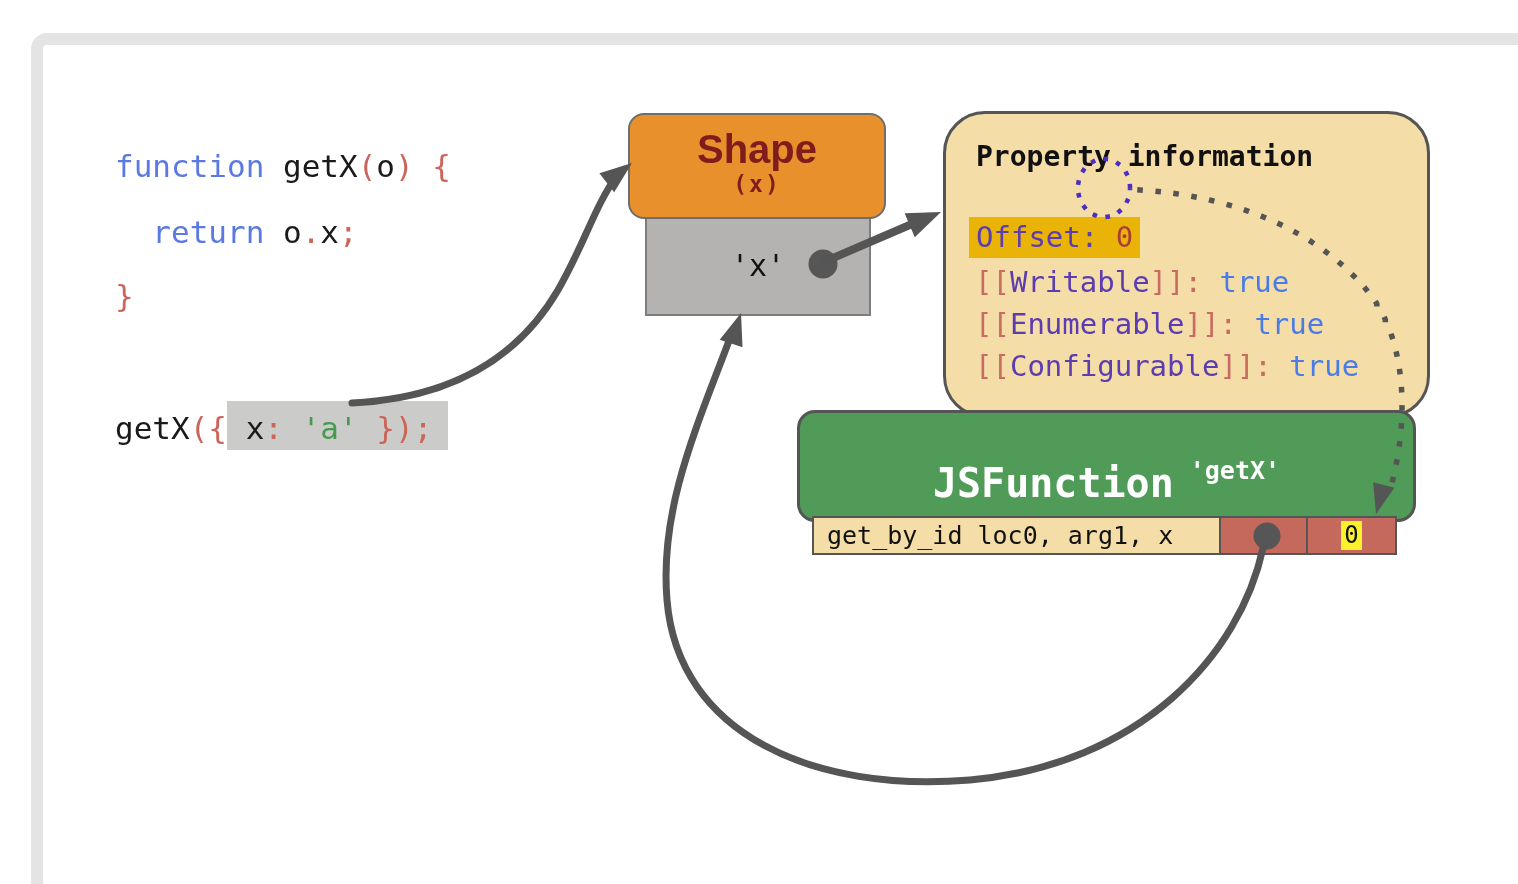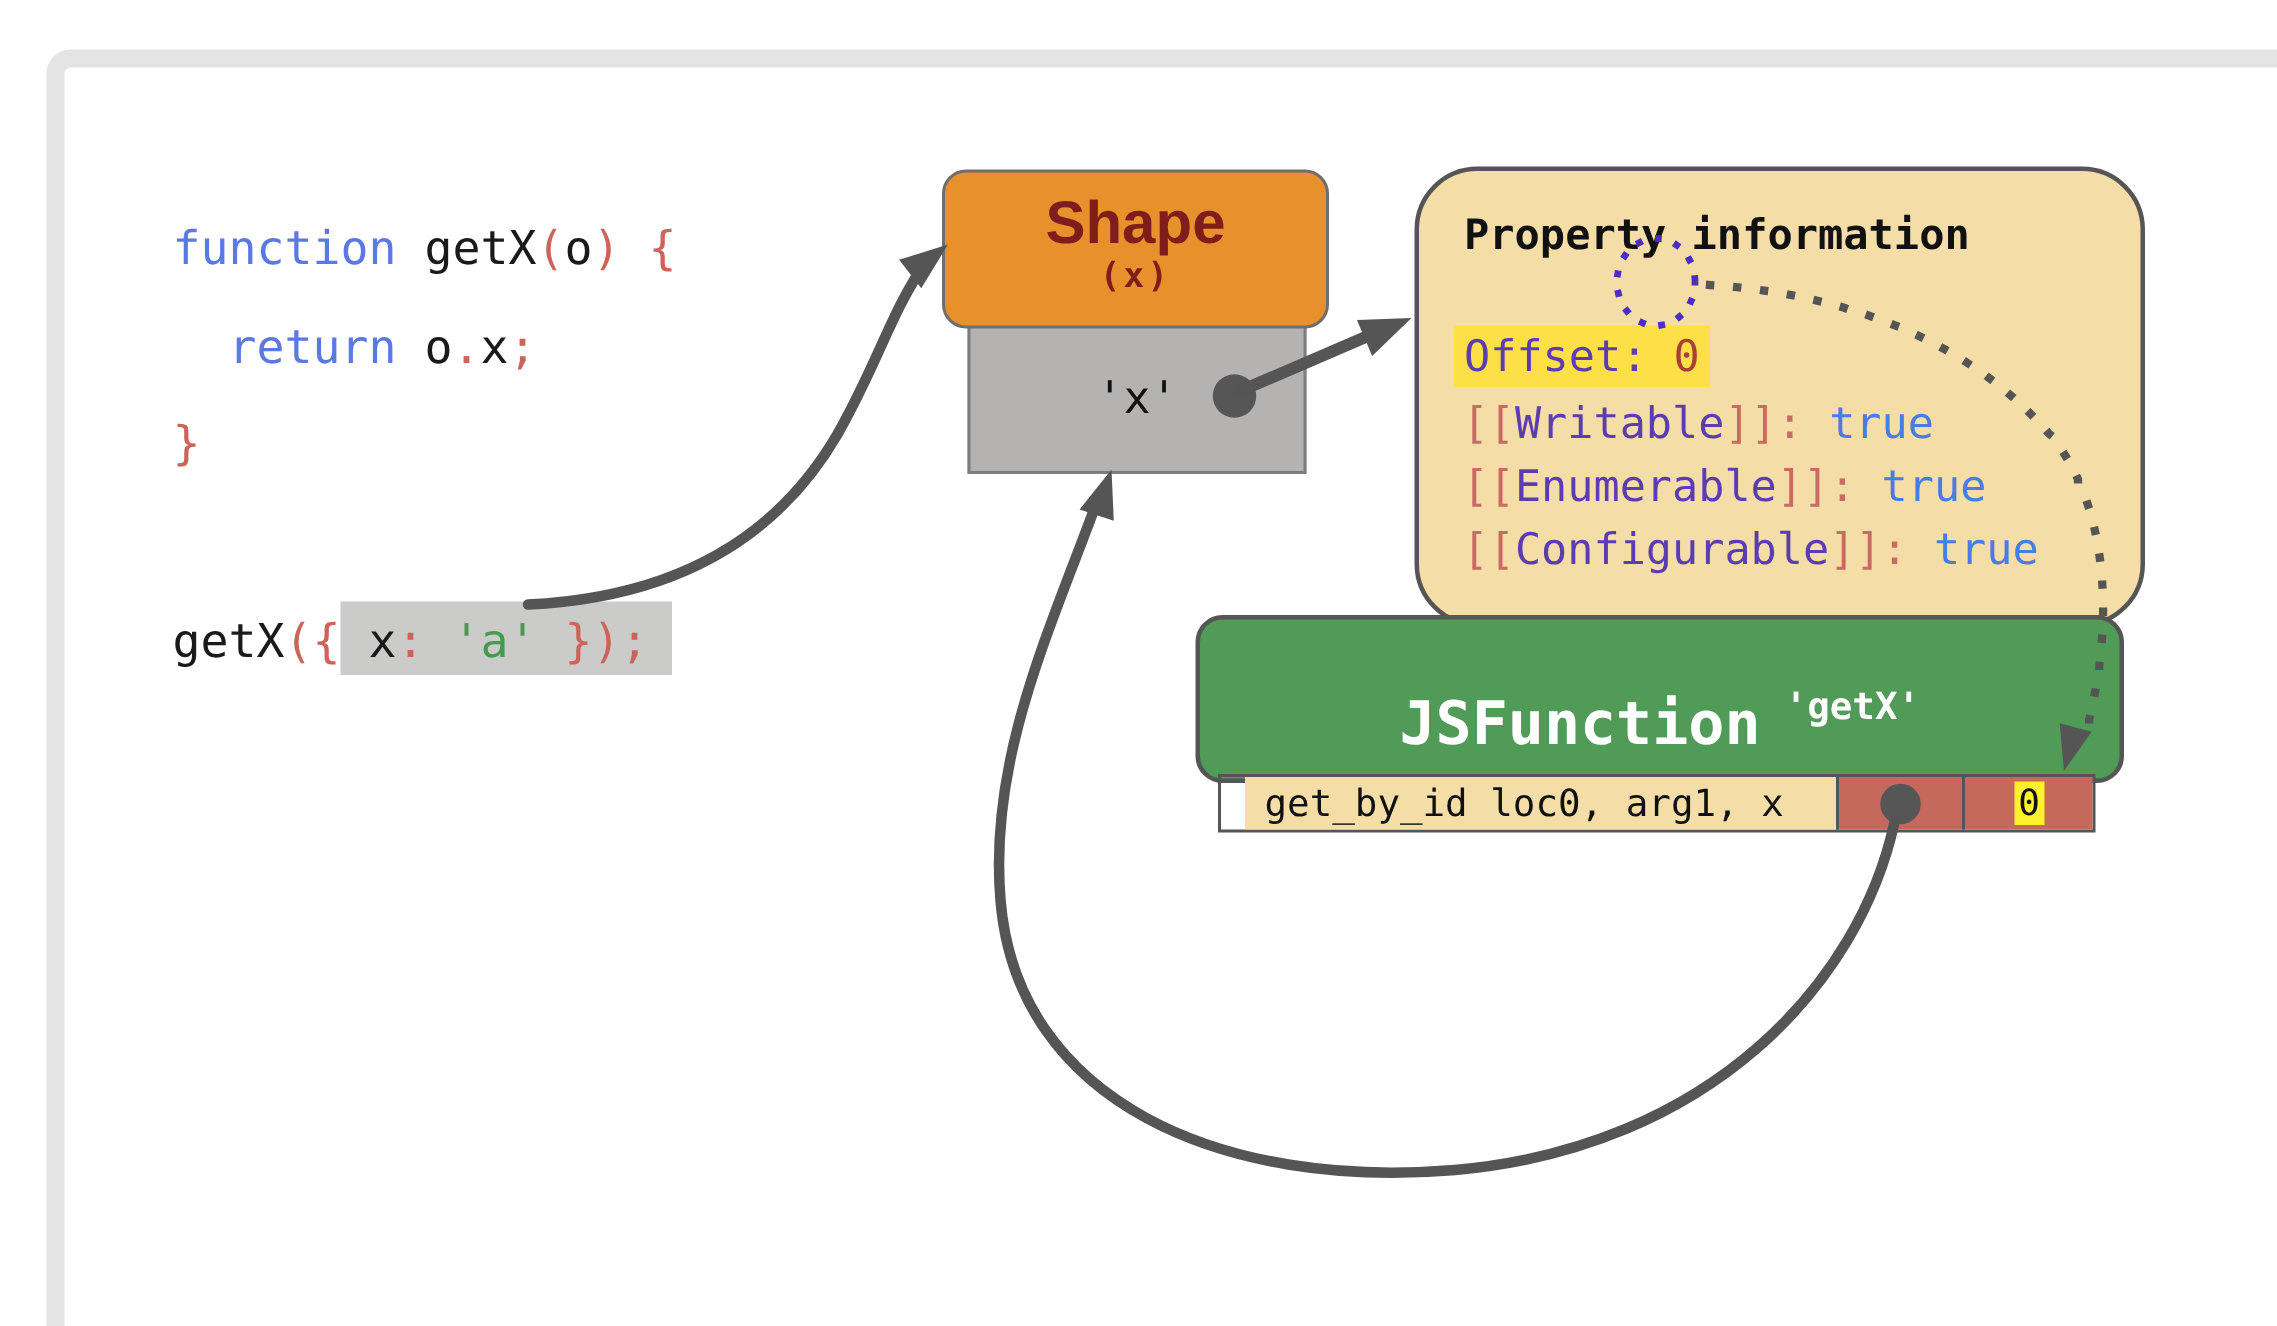--- a/index.html
+++ b/index.html
@@ -26,39 +26,39 @@
 
   
   #slot-box{left:645px;top:215px;width:222px;height:97px;background:#b5b3b1;border:2px solid #7d7d7d;
             z-index:3;display:flex;align-items:center;justify-content:center;}
   #slot-label{font-size:30px;color:#111;}
 
   
   #prop-box{left:943px;top:64px;width:481px;height:301px;background:#f5dda7;border:3px solid #555;
             border-radius:42px;z-index:4;margin-top:47px;}
   #prop-title{left:30px;top:28px;font-size:28px;font-weight:bold;color:#111;line-height:30px;}
-  #offset-line{left:23px;top:103px;background:#fde047;line-height:41px;height:41px;padding:0 7px;font-size:29px;white-space:pre;}
+  #offset-line{left:23px;top:103px;background:#eab308;line-height:41px;height:41px;padding:0 7px;font-size:29px;white-space:pre;}
   .prop-row{left:29px;font-size:29px;line-height:36px;white-space:pre;}
   .prop-open,.prop-close{color:#c96a63;}
   .prop-name{color:#5b3db1;}
   .prop-val{color:#4a7ce8;}
   #offset-label{color:#5b3db1;}
   #offset-value{color:#a93f35;}
 
   
   #jsf-box{left:797px;top:410px;width:613px;height:106px;background:#4f9b57;border:3px solid #555;
            border-radius:18px;z-index:4;display:flex;align-items:center;justify-content:center;gap:16px;color:#fff;}
   #jsf-title{font-weight:bold;font-size:40px;margin-top:34px;}
   #jsf-name{font-weight:bold;font-size:25px;padding-top:8px;}
 
   
   #bytecode{left:812px;top:516px;width:585px;z-index:4;font-size:25px;color:#111;}
   .bc-row{display:flex;border:2px solid #555;border-top:none;}
   .bc-row.first{border-top:2px solid #555;}
-  .bc-cell{background:#f5dda7;margin-left:16px;}
+  .bc-cell{background:#f5dda7;}
   .bc-main{width:401px;height:35px;line-height:35px;padding-left:13px;white-space:pre;}
   .bc-red{background:#c4695b;border-left:2px solid #555;display:flex;align-items:center;justify-content:center;}
   .bc-cache{width:87px;height:35px;}
   .bc-offset{width:89px;height:35px;}
   .bc-full{width:570px;height:36px;line-height:36px;padding-left:13px;white-space:pre;}
   #bc-offset-val{background:#fcf12d;padding:0 3px;line-height:29px;font-size:24px;color:#111;}
 
   
   #overlay{left:0;top:0;z-index:6;pointer-events:none;}
 </style>

